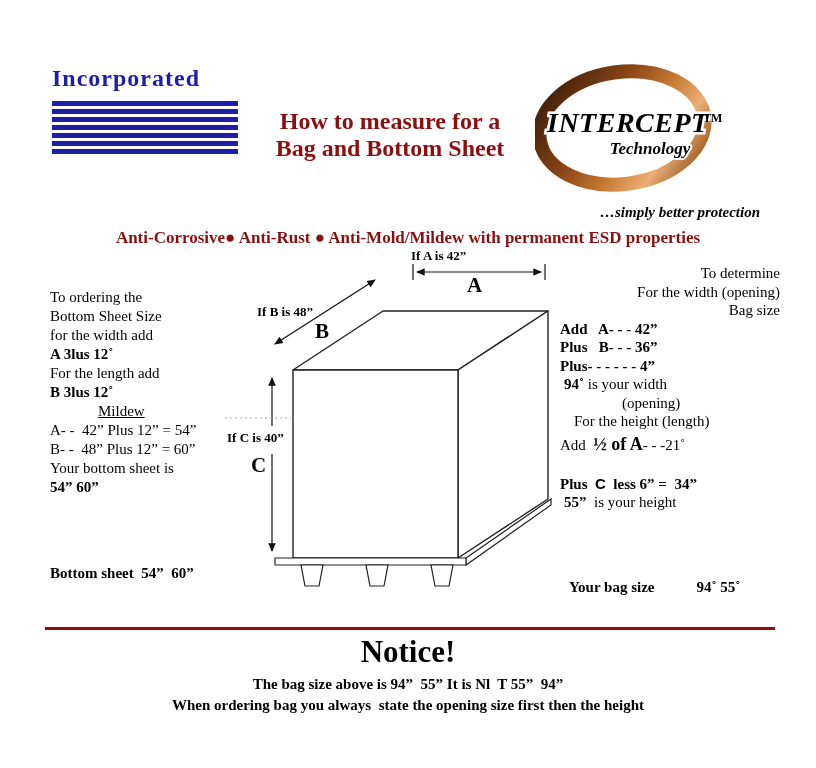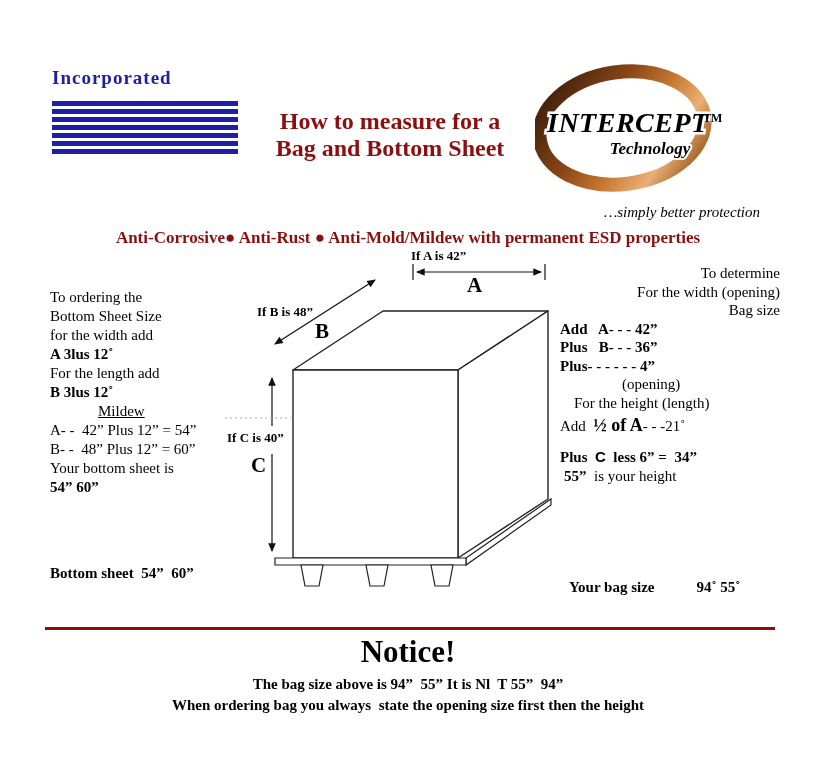--- a/index.html
+++ b/index.html
@@ -6,31 +6,31 @@
   body{width:816px;height:768px;position:relative;background:#ffffff;
        font-family:"Liberation Serif",serif;color:#000;overflow:hidden;}
   .abs{position:absolute;}
   .pre{white-space:pre;}
   .b{font-weight:bold;}
   .u{text-decoration:underline;}
   .sans{font-family:"Liberation Sans",sans-serif;}
 
   
   .fpm-name{font-weight:bold;font-size:64px;line-height:62px;color:var(--navy);letter-spacing:10px;}
-  .fpm-sub{font-weight:bold;font-size:19px;line-height:32px;color:var(--navy);letter-spacing:1px;}
+  .fpm-sub{font-weight:bold;font-size:24px;line-height:32px;color:var(--navy);letter-spacing:1px;}
   .stripe{height:5px;background:var(--navy);margin-top:3px;}
 
   
   .title{font-size:24px;font-weight:bold;color:var(--dark_red);text-align:center;line-height:27px;}
 
   
   .banner{width:816px;text-align:center;font-size:17px;font-weight:bold;color:var(--dark_red);}
 
   
-  .tagline{font-size:15px;font-weight:normal;font-style:italic;text-align:right;}
+  .tagline{font-size:15px;font-weight:bold;font-style:italic;text-align:right;}
   .intercept-name{font-size:28px;font-weight:bold;font-style:italic;letter-spacing:0.5px;
                   paint-order:stroke;stroke:#fff;stroke-width:5px;fill:#000;}
   .intercept-sub{font-size:17px;font-weight:bold;font-style:italic;
                  paint-order:stroke;stroke:#fff;stroke-width:4px;fill:#000;}
   .intercept-tm{font-size:12px;font-weight:bold;fill:#000;}
 
   
   svg text{font-family:"Liberation Serif",serif;fill:#000;}
   .dimlabel{font-size:13px;font-weight:bold;}
   .dimletter{font-size:21px;font-weight:bold;}
@@ -146,24 +146,25 @@
 
 <div class="abs bottom-sheet pre" style="left:50px;top:565px;">Bottom sheet  54”  60”</div>
 
 <div class="abs" style="left:560px;top:264px;width:220px;">
   <div class="rline pre center">To determine</div>
   <div class="rline pre center">For the width (opening)</div>
   <div class="rline pre center">Bag size</div>
   <div class="rline pre b">Add   A- - - 42”</div>
   <div class="rline pre b">Plus   B- - - 36”</div>
   <div class="rline pre b">Plus- - - - - - 4”</div>
+  <div class="rline pre" style="padding-left:4px;"><span class="b">94˚</span><span> is your width</span></div>
   <div class="rline pre" style="padding-left:62px;">(opening)</div>
   <div class="rline pre" style="padding-left:14px;">For the height (length)</div>
   <div class="rline pre" style="height:26px;line-height:26px;"><span>Add  </span><span class="big-frac">½ of A</span><span>- - -21˚</span></div>
-  <div class="rline pre b" style="margin-top:10px;"><span>Plus  </span><span class="sans">C</span><span>  less 6” =  34”</span></div>
+  <div class="rline pre b" style="margin-top:18px;"><span>Plus  </span><span class="sans">C</span><span>  less 6” =  34”</span></div>
   <div class="rline pre" style="padding-left:4px;"><span class="b">55”</span><span>  is your height</span></div>
 </div>
 
 <div class="abs bag-size pre" style="left:562px;top:562px;text-align:center;">
   <span>Your bag size</span><span style="display:inline-block;width:42px;"></span><span>94˚ 55˚</span>
 </div>
 
 <div class="abs divider" style="left:45px;top:627px;width:730px;"></div>
 <div class="abs notice-title" style="left:0;top:634px;">Notice!</div>
 <div class="abs notice-line pre" style="left:0;top:676px;">The bag size above is 94”  55” It is Nl  T 55”  94”</div>

